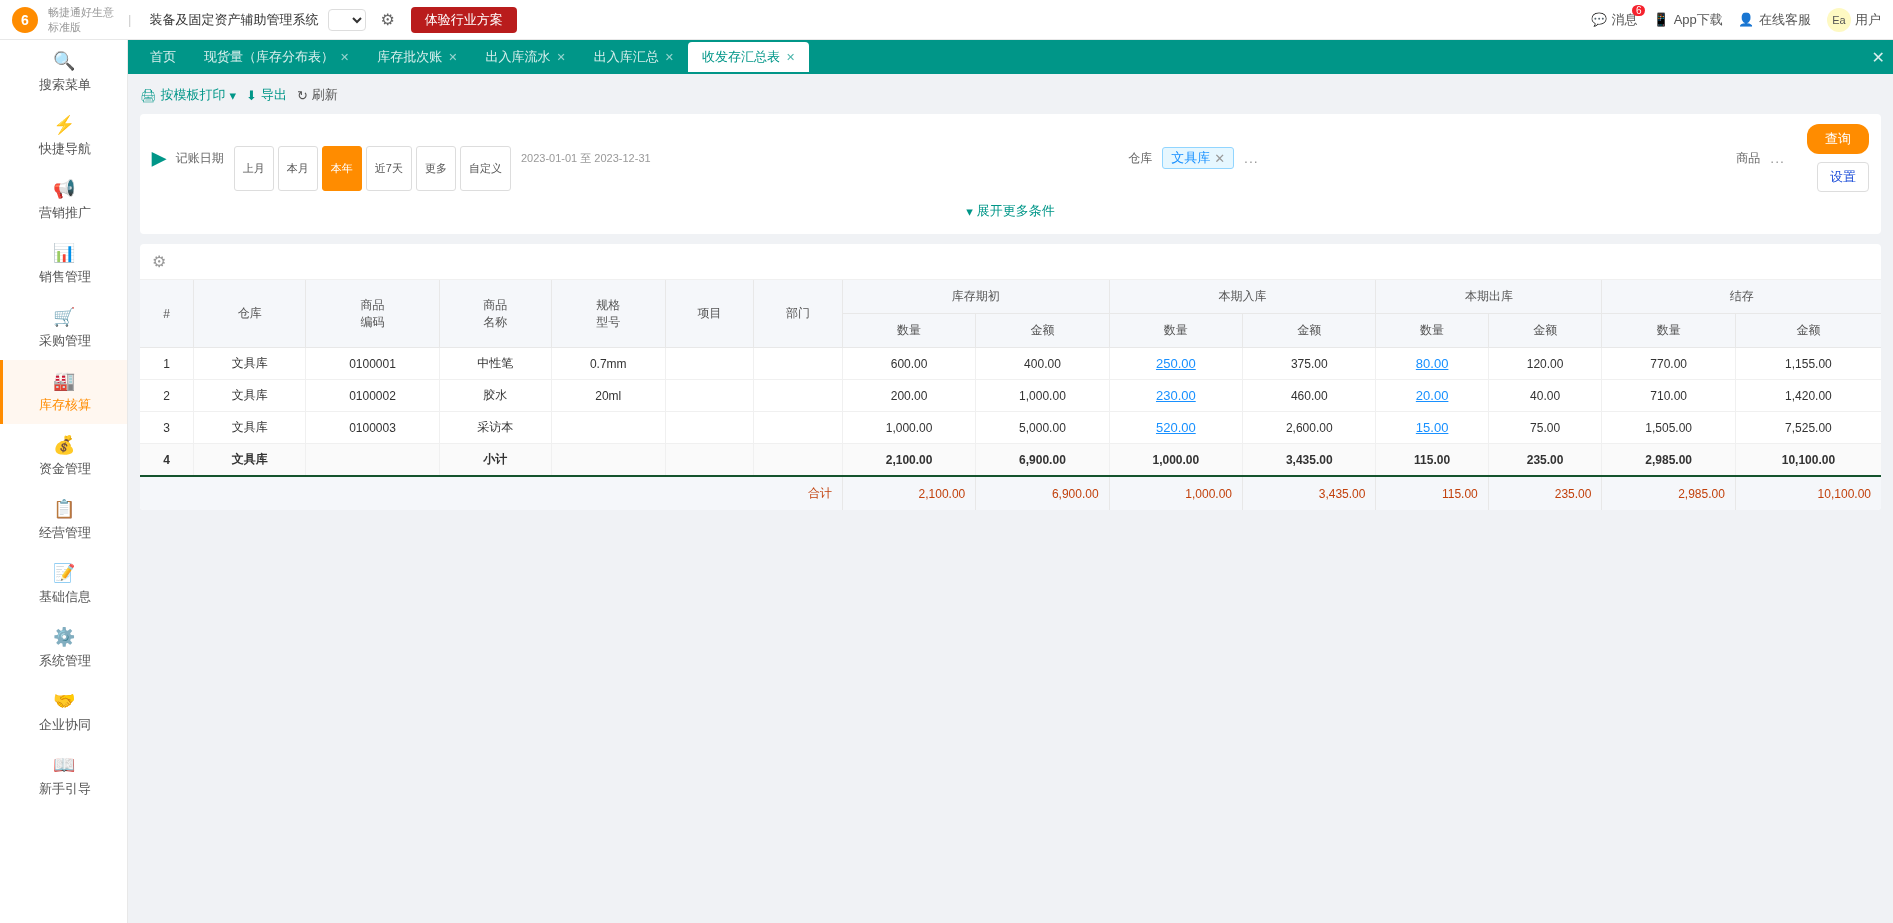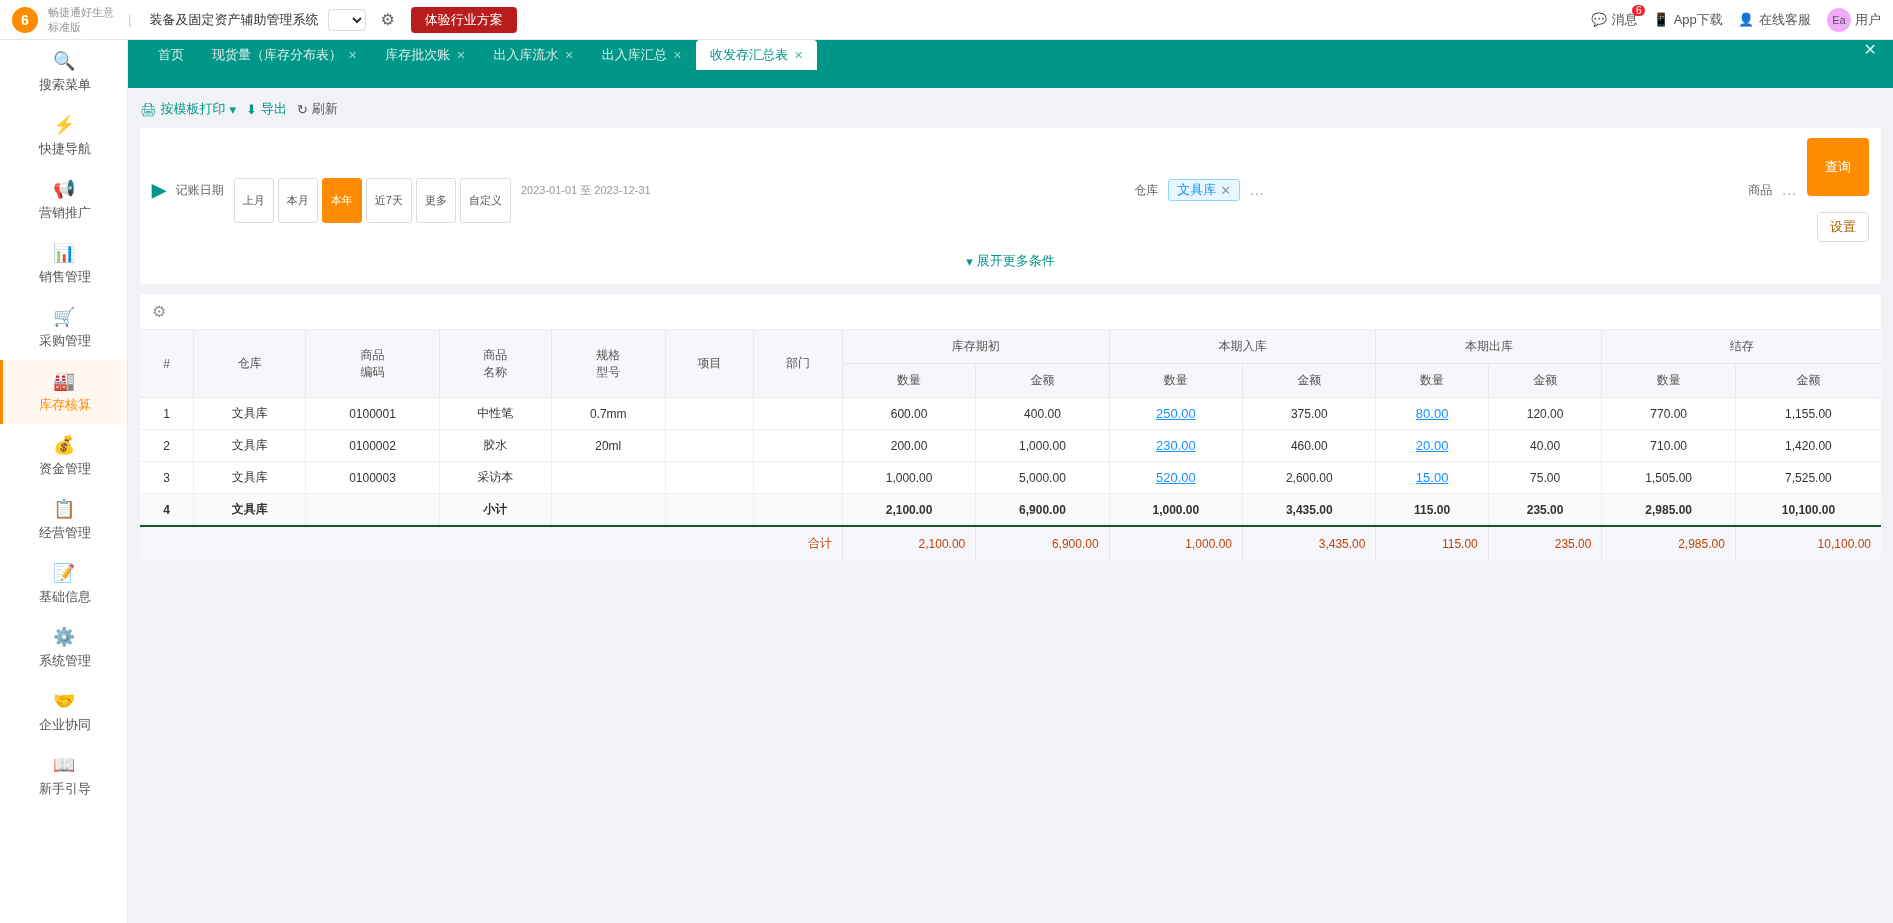--- a/index.html
+++ b/index.html
@@ -10,36 +10,36 @@
     .topbar-logo { background: #ff8c00; color: #fff; border-radius: 50%; width: 26px; height: 26px; display: flex; align-items: center; justify-content: center; font-size: 14px; font-weight: bold; flex-shrink: 0; }
     .topbar-app-title { font-size: 12px; color: #333; flex-shrink: 0; line-height: 1.3; }
     .topbar-app-title span { display: block; font-size: 11px; color: #999; }
     .topbar-system-name { color: #333; font-size: 13px; margin-left: 4px; }
     .topbar-select { border: 1px solid #ddd; border-radius: 4px; padding: 2px 8px; font-size: 12px; color: #333; background: #fff; cursor: pointer; }
     .topbar-gear { color: #666; font-size: 16px; cursor: pointer; margin-left: 4px; }
     .topbar-trial-btn { background: #b91c1c; color: #fff; border: none; border-radius: 4px; padding: 4px 14px; font-size: 13px; cursor: pointer; margin-left: 6px; }
     .topbar-right { margin-left: auto; display: flex; align-items: center; gap: 16px; }
     .topbar-right-item { display: flex; align-items: center; gap: 4px; color: #555; cursor: pointer; font-size: 12px; position: relative; }
     .topbar-badge { background: #f5222d; color: #fff; border-radius: 8px; font-size: 10px; padding: 0 4px; position: absolute; top: -6px; right: -8px; }
-    .user-avatar { background: #f0abfc; border-radius: 50%; width: 24px; height: 24px; display: flex; align-items: center; justify-content: center; font-size: 11px; }
+    .user-avatar { background: #fef9c3; border-radius: 50%; width: 24px; height: 24px; display: flex; align-items: center; justify-content: center; font-size: 11px; }
 
     
     .main-layout { display: flex; flex: 1; overflow: hidden; }
 
     
     .sidebar { width: 128px; background: #fff; border-right: 1px solid #e8e8e8; display: flex; flex-direction: column; overflow-y: auto; }
     .sidebar-item { display: flex; flex-direction: column; align-items: center; padding: 10px 4px; cursor: pointer; color: #555; font-size: 12px; gap: 4px; border-left: 3px solid transparent; }
     .sidebar-item.active { background: #fff7f0; color: #ff8c00; border-left: 3px solid #ff8c00; }
     .sidebar-item-icon { font-size: 18px; }
 
     
     .content-area { flex: 1; display: flex; flex-direction: column; overflow: hidden; }
 
     
-    .tab-bar { background: #009688; display: flex; padding: 0 16px; height: 48px; flex-shrink: 0; }
+    .tab-bar { background: #009688; display: flex; align-items: center; padding: 0 8px; height: 34px; flex-shrink: 0; }
     .tab-item { display: flex; align-items: center; padding: 4px 14px; border-radius: 4px 4px 0 0; cursor: pointer; font-size: 13px; color: rgba(255,255,255,0.85); gap: 6px; height: 30px; }
     .tab-item.active { background: #fff; color: #009688; font-weight: 500; }
     .tab-item .tab-close { font-size: 11px; color: inherit; opacity: 0.7; cursor: pointer; }
     .tab-bar-close { margin-left: auto; color: rgba(255,255,255,0.85); cursor: pointer; font-size: 16px; }
 
     
     .page-content { flex: 1; overflow-y: auto; background: #f0f2f5; padding: 12px; }
 
     
     .page-header { display: flex; align-items: center; justify-content: space-between; margin-bottom: 10px; }
@@ -70,22 +70,22 @@
     thead th:last-child { border-right: none; text-align: center; }
     tbody td { padding: 7px 10px; text-align: center; color: #333; font-size: 12px; border-bottom: 1px solid #f0f0f0; border-right: 1px solid #f0f0f0; }
     tbody td:last-child { border-right: none; }
     tbody tr.subtotal { background: #fafafa; font-weight: bold; }
     tbody tr.subtotal td { font-weight: bold; }
     .link-text { color: #1890ff; text-decoration: underline; cursor: pointer; }
     tfoot td { padding: 8px 10px; text-align: right; color: #c2410c; font-size: 12px; background: #f5f7fa; font-weight: 500; border-top: 2px solid #14532d; border-right: 1px solid #e8e8e8; }
     tfoot td:last-child { border-right: none; }
 
     
-    .query-btn { background: #ff8c00; color: #fff; border: none; border-radius: 4px; padding: 20px 18px; font-size: 13px; cursor: pointer; }
-    .setting-btn { border: 1px solid #ddd; background: #fff; color: #a16207; border-radius: 4px; padding: 5px 12px; font-size: 13px; cursor: pointer; margin-top: 12px; }
+    .query-btn { background: #ff8c00; color: #fff; border: none; border-radius: 12px; padding: 6px 18px; font-size: 13px; cursor: pointer; margin-left: 12px; }
+    .setting-btn { border: 1px solid #ddd; background: #fff; color: #1d4ed8; border-radius: 4px; padding: 5px 12px; font-size: 13px; cursor: pointer; margin-top: 4px; }
 
     
     .filter-query-area { display: flex; flex-direction: column; align-items: flex-end; gap: 4px; }
 
     .filter-arrow { color: #009688; cursor: pointer; font-size: 18px; font-weight: bold; }
   </style>
 </head>
 <body>
 
 <div class="topbar">

